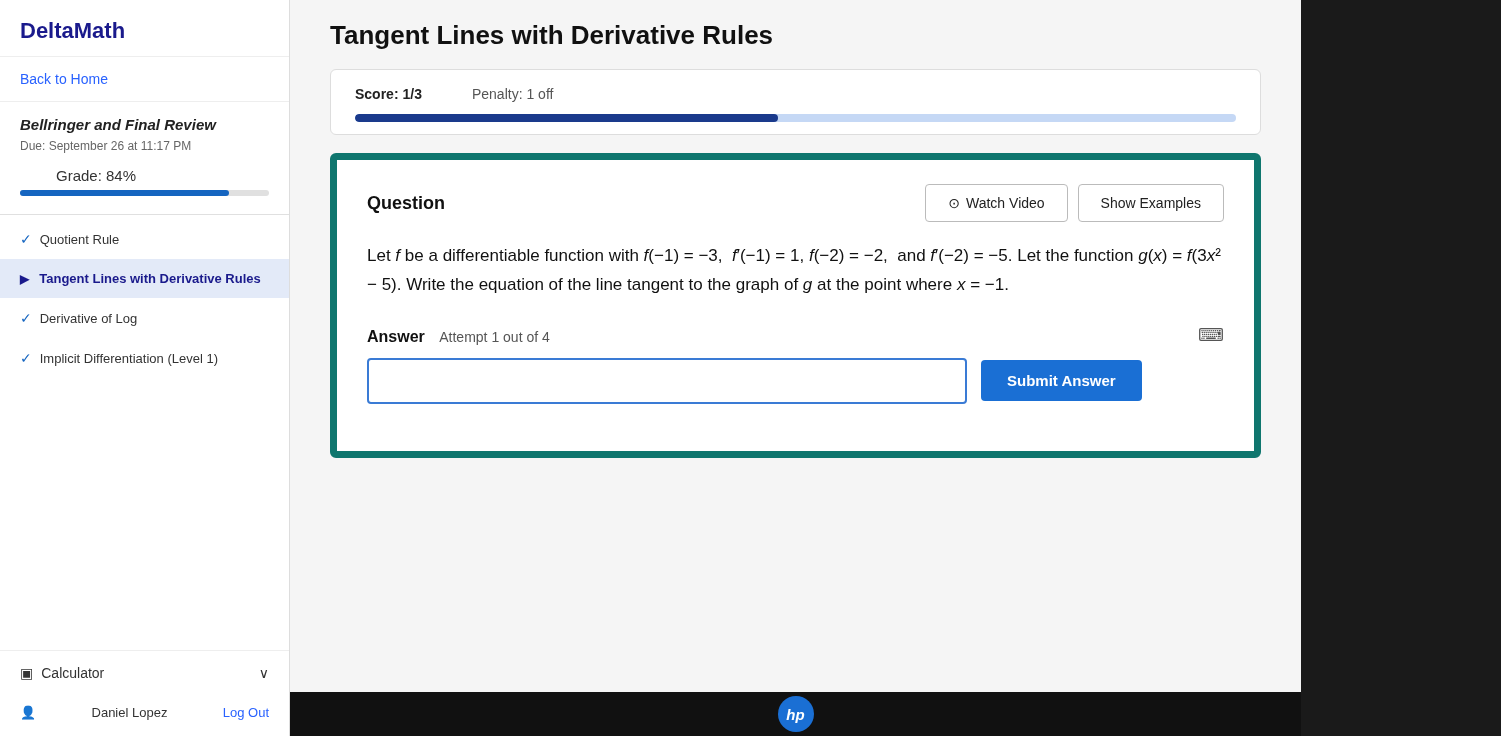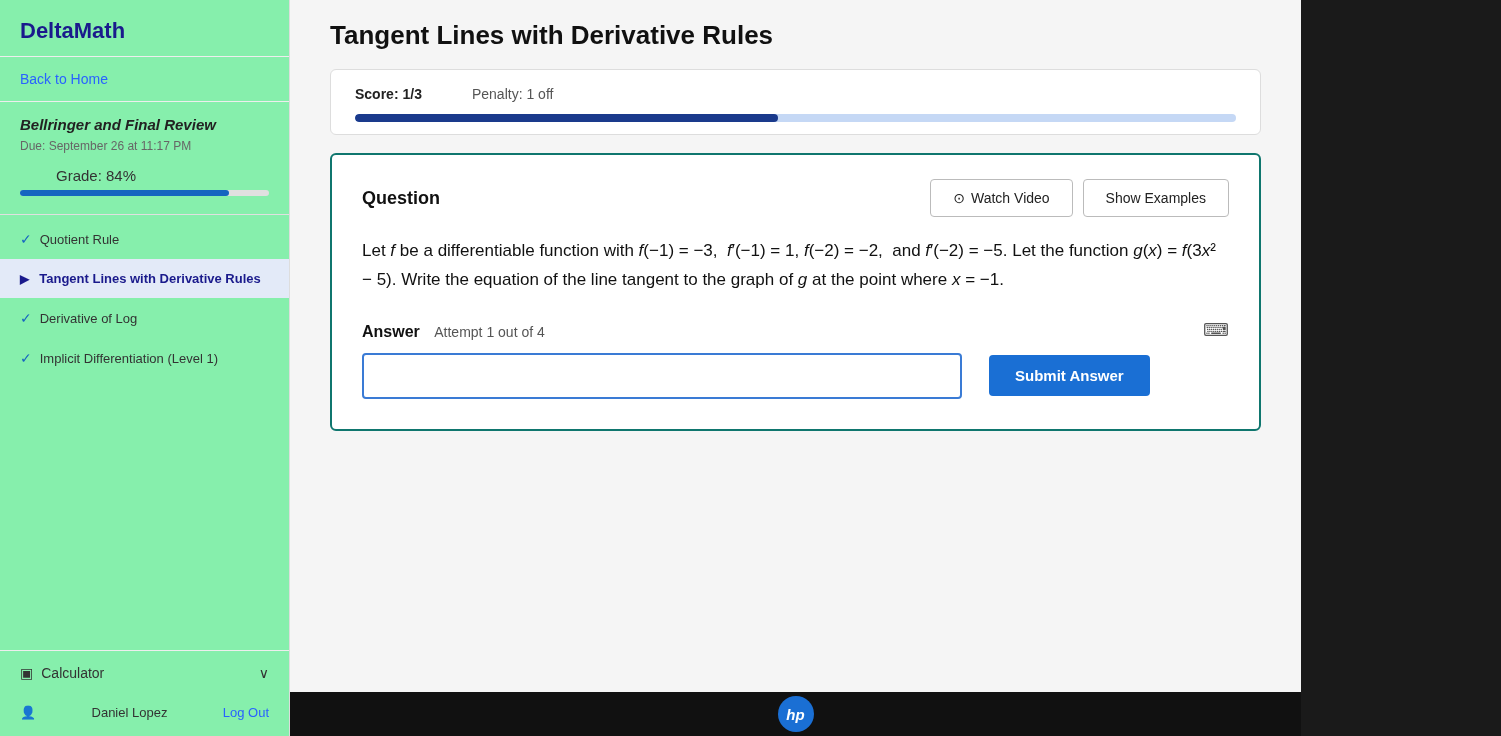--- a/index.html
+++ b/index.html
@@ -9,21 +9,21 @@
       display: flex;
       height: 736px;
       width: 1501px;
       overflow: hidden;
     }
 
     
     .sidebar {
       width: 290px;
       min-width: 290px;
-      background: #86efac;
+      background: #ffffff;
       display: flex;
       flex-direction: column;
       padding: 0;
       border-right: 1px solid #ddd;
       height: 100%;
       overflow-y: auto;
     }
 
     .sidebar-logo {
       padding: 18px 20px 12px 20px;
@@ -201,23 +201,23 @@
       width: 48%;
     }
 
     .progress-spacer {
       height: 12px;
     }
 
     
     .question-card {
       background: #fff;
-      border: 2px solid #0f766e;
+      border: 7px solid #0f766e;
       border-radius: 6px;
-      padding: 24px 30px 30px 30px;
+      padding: 24px 30px 47px 30px;
     }
 
     .question-header {
       display: flex;
       align-items: center;
       justify-content: space-between;
       margin-bottom: 20px;
     }
 
     .question-label {
@@ -276,21 +276,21 @@
 
     .keyboard-icon {
       font-size: 18px;
       color: #555;
       cursor: pointer;
     }
 
     .answer-input-row {
       display: flex;
       align-items: center;
-      gap: 27px;
+      gap: 14px;
     }
 
     .answer-input {
       flex: 1;
       max-width: 600px;
       height: 46px;
       border: 2px solid #3a7bd5;
       border-radius: 4px;
       padding: 8px 12px;
       font-size: 16px;

